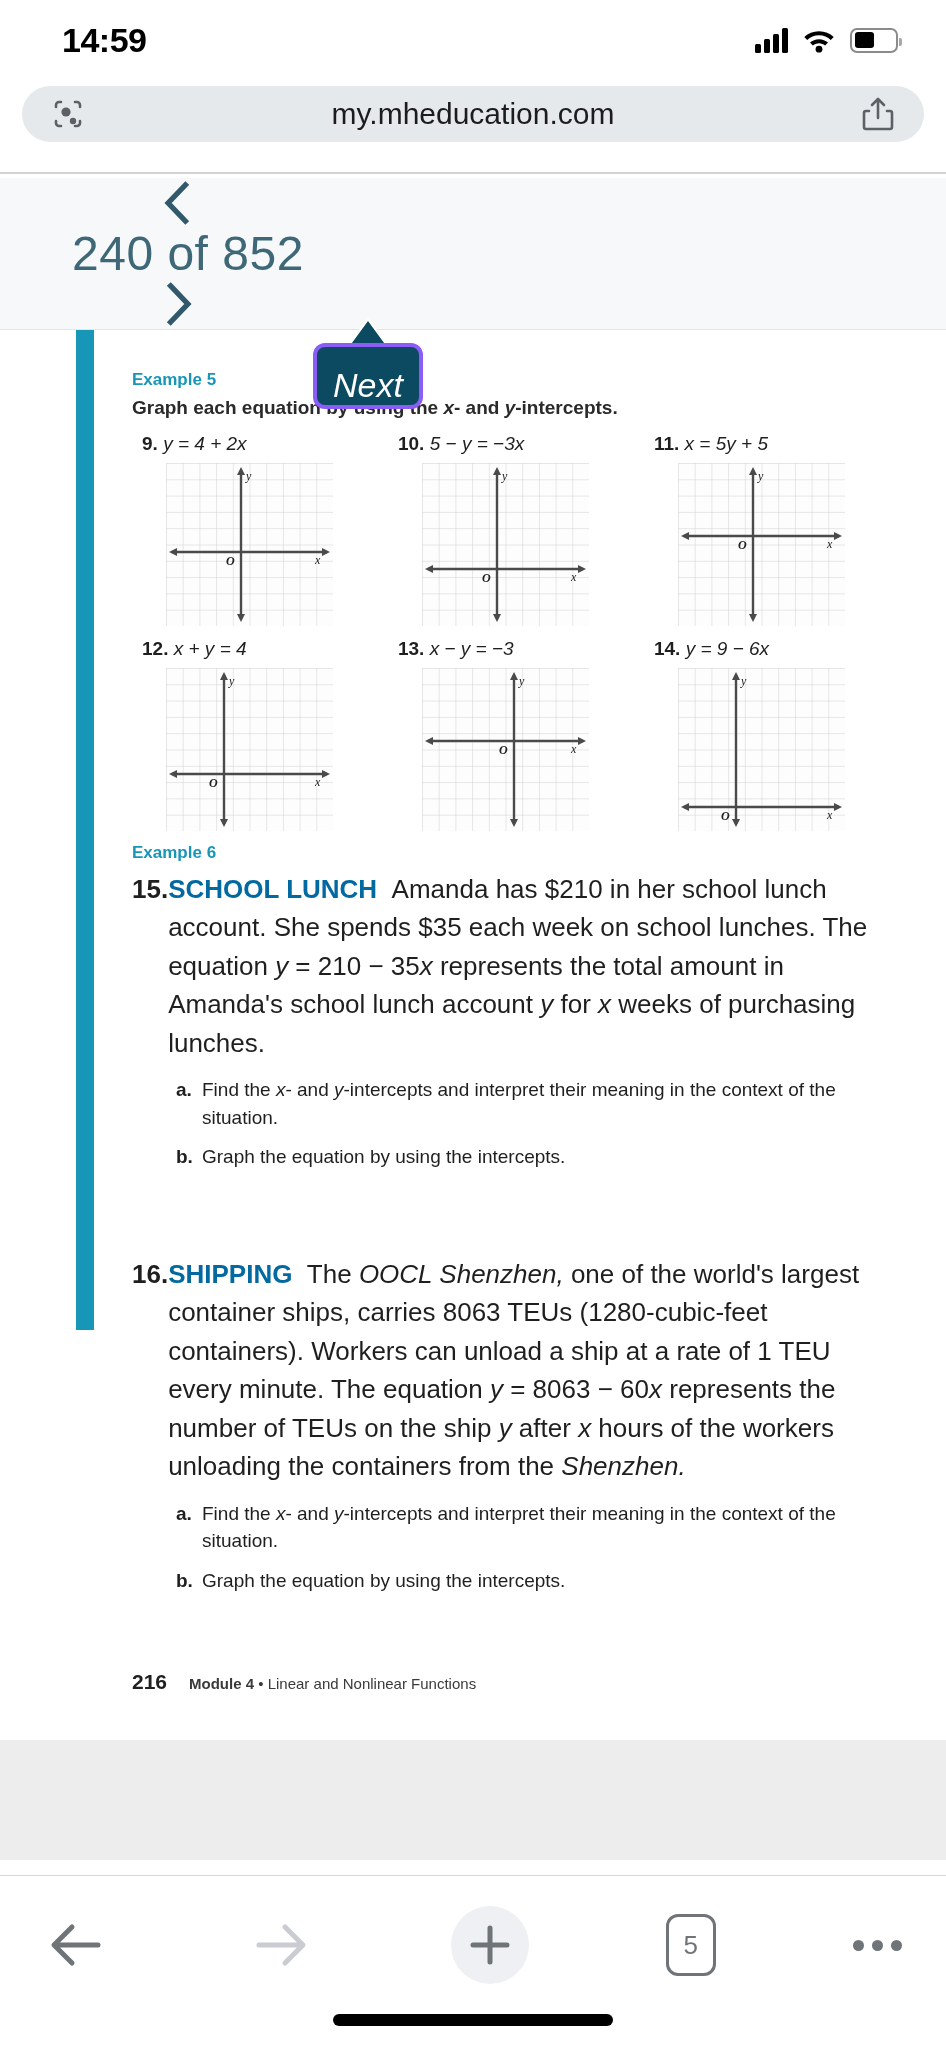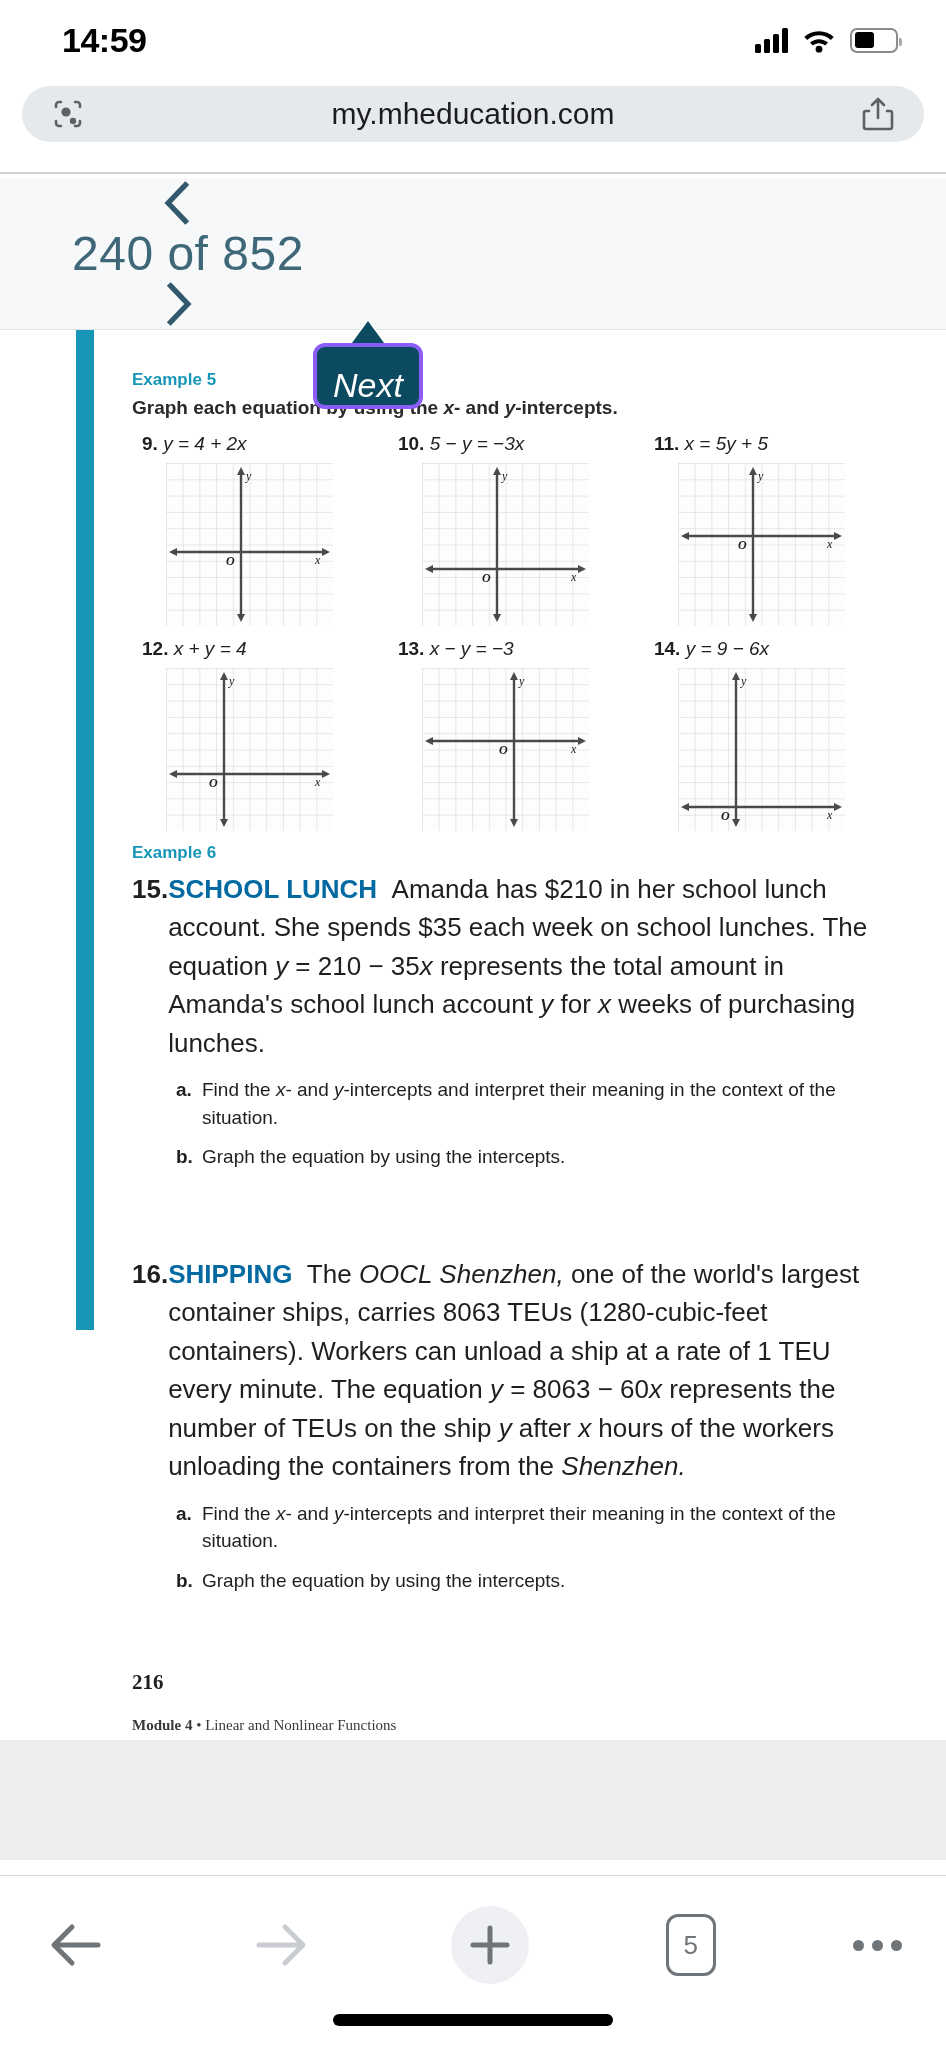--- a/index.html
+++ b/index.html
@@ -124,22 +124,21 @@
   .qtext { flex: 1; }
   .subject { color: #0369a1; font-weight: 600; }
   .qtext i { font-style: italic; }
   .sub-list { margin-top: 14px; padding-left: 44px; }
   .sub-item { display: flex; margin-bottom: 12px; font-size: 19px;
               line-height: 1.45; color: #1f1f1f; }
   .sub-letter { font-weight: bold; flex: 0 0 26px; }
 
   .page-footer {
     margin-top: 76px; display: flex; align-items: baseline; gap: 22px;
-    font-family: Liberation Serif, serif;
-    flex-direction: column;
+    font-family: Liberation Sans, sans-serif;
   }
   .pg-num { font-weight: bold; font-size: 21px; color: #1f1f1f; }
   .pg-mod { font-size: 15px; color: #3a3a3a; }
   .pg-mod b { font-weight: bold; }
 
   
   .next-tip {
     position: absolute; top: 321px; left: 313px; width: 110px; height: 88px;
     z-index: 40;
   }

